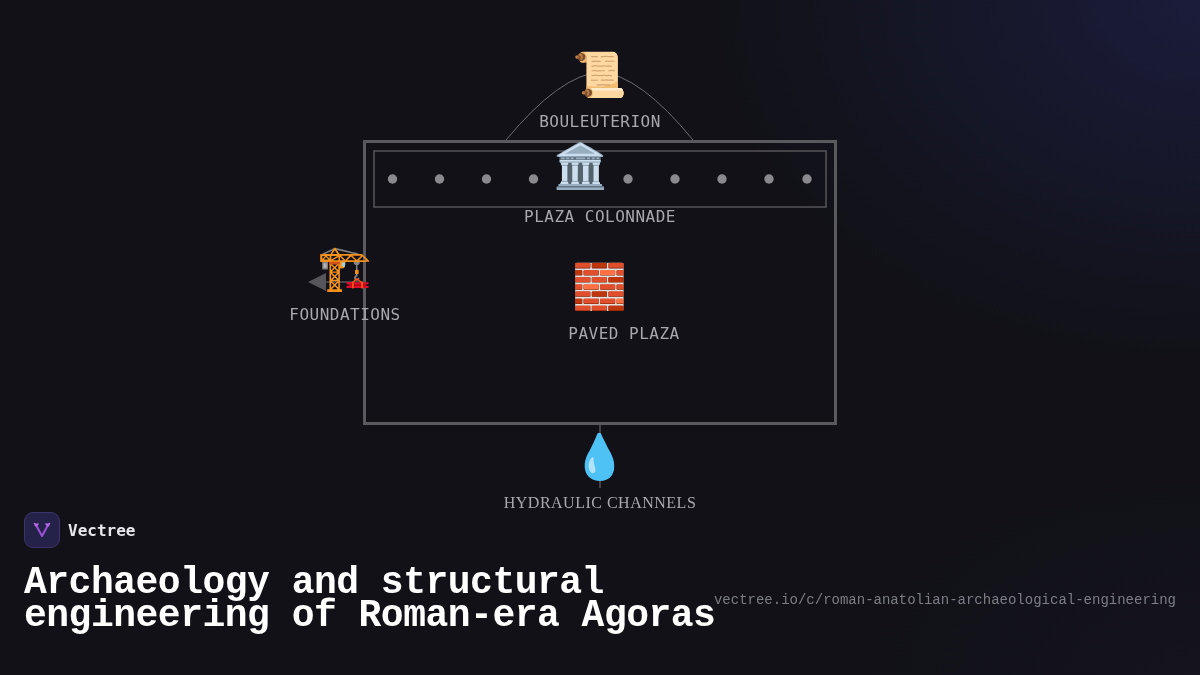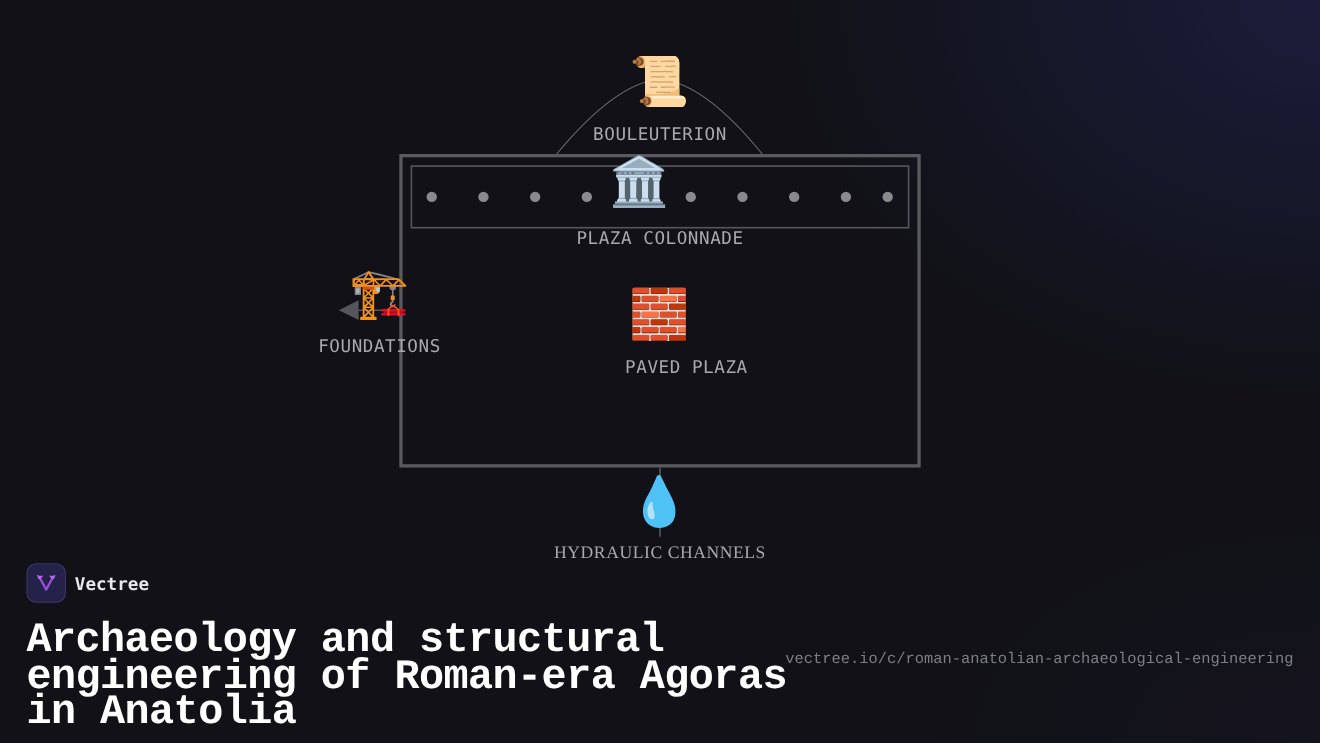--- a/index.html
+++ b/index.html
@@ -100,16 +100,15 @@
       <circle cx="4" cy="5" r="1.5" fill="#b86ae8"></circle>
       <circle cx="16" cy="5" r="1.5" fill="#b86ae8"></circle>
     </svg>
   </div>
   <span class="brand-name">Vectree</span>
 </div>
 
 <div class="title">
   <div>Archaeology and structural</div>
   <div>engineering of Roman-era Agoras</div>
-  <div>in Anatolia</div>
 </div>
 
 <div class="url">vectree.io/c/roman-anatolian-archaeological-engineering</div>
 
 </body></html>

